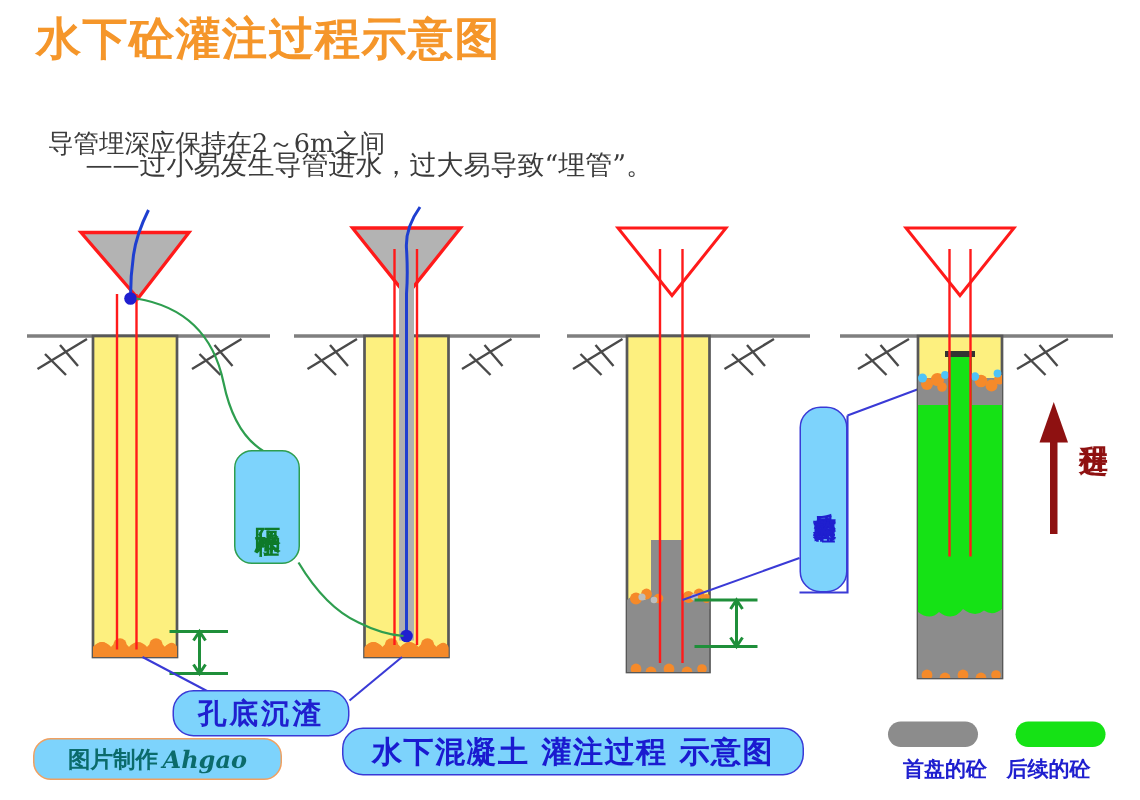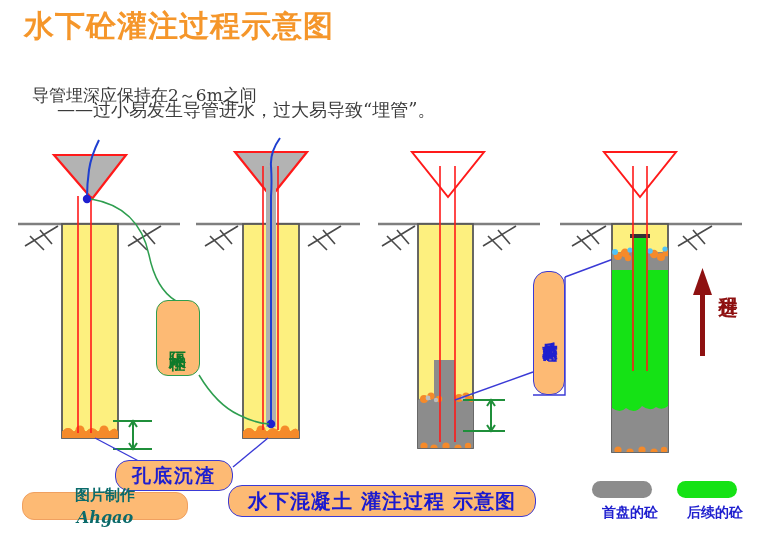--- a/index.html
+++ b/index.html
@@ -36,32 +36,32 @@
     white-space:nowrap;
     margin-left:29px;
   }
 
   
   .callout{
     box-sizing:border-box;
     display:flex;align-items:center;justify-content:center;
     text-align:center;
     font-weight:bold;
-    background:#fdba74;
+    background:#7dd3fc;
   }
   .callout-green{
     border:1.6px solid #2e9e4f;border-radius:12px;
     color:#0e7a2a;
   }
   .callout-blue{
     border:1.6px solid #3a3ad6;border-radius:14px;
     color:#1f1fcf;
   }
   .callout-orange{
-    border:1.6px solid #f0a060;border-radius:12px;flex-direction:column;
+    border:1.6px solid #f0a060;border-radius:12px;
   }
 
   #lbl-plug{
     left:156px;top:300px;width:44px;height:76px;
     font-size:17px;line-height:1.06;
     writing-mode:vertical-rl;letter-spacing:1px;
     padding-top:2px;
   }
   #lbl-sediment{
     left:115px;top:460px;width:118px;height:31px;
@@ -334,16 +334,16 @@
   <div class="abs callout callout-orange" id="credit">
     <span>图片制作</span>
     <span class="sig">Ahgao</span>
   </div>
 
   <div class="abs" id="legend">
     <div class="legend-pill" style="left:6px;top:3px;background:#8c8c8c;"></div>
     <div class="legend-text" style="left:0px;top:26px;width:72px;text-align:right;">首盘的砼</div>
 
     <div class="legend-pill" style="left:91px;top:3px;background:#15e215;"></div>
-    <div class="legend-text" style="left:85px;top:26px;width:72px;text-align:right;">后续的砼</div>
+    <div class="legend-text" style="left:85px;top:26px;width:72px;text-align:left;">后续的砼</div>
   </div>
 
 </div>
 
 </body></html>

